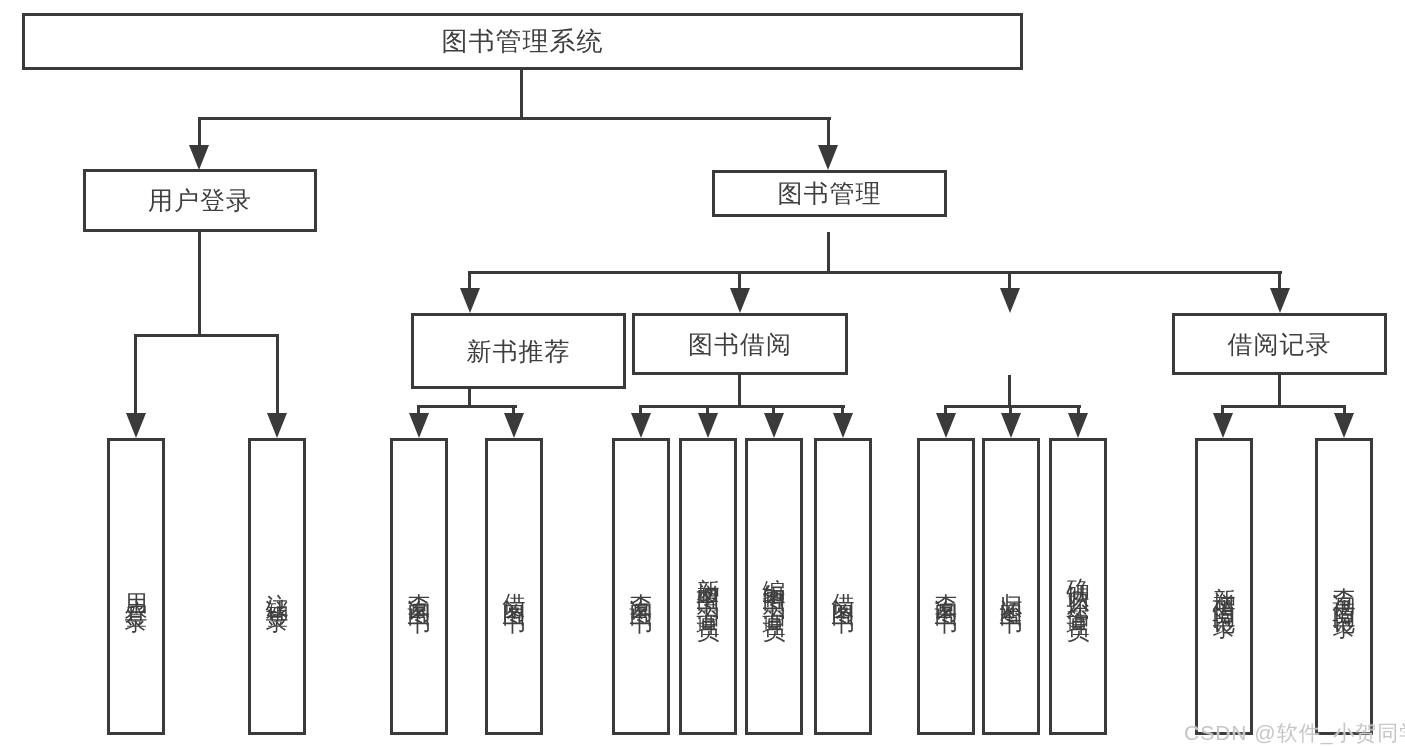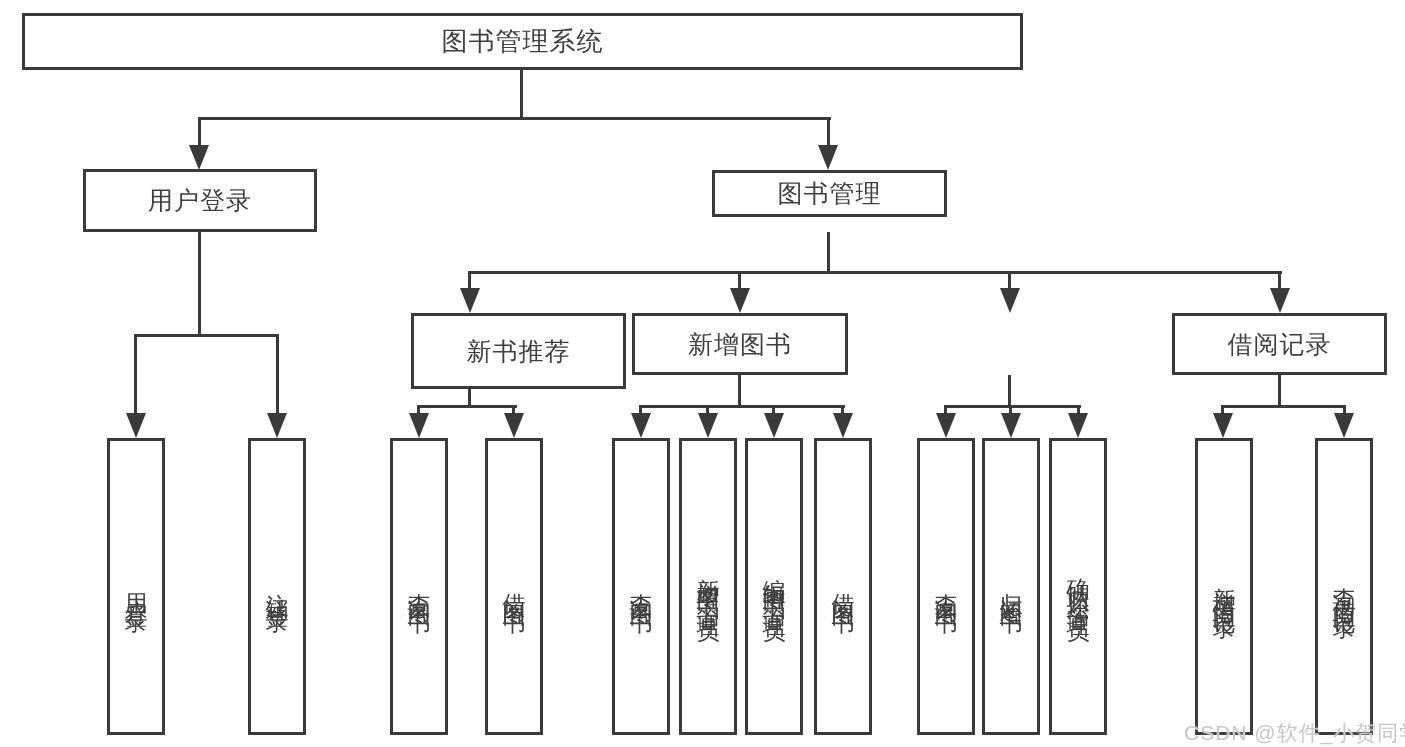--- a/index.html
+++ b/index.html
@@ -120,21 +120,21 @@
 
   <div class="node hnode" style="left:712px;top:170px;width:235px;height:47px;">
     <span>图书管理</span>
   </div>
 
   <div class="node hnode" style="left:363px;top:313px;width:215px;height:76px;margin-left:48px;">
     <span>新书推荐</span>
   </div>
 
   <div class="node hnode" style="left:632px;top:313px;width:216px;height:62px;">
-    <span>新增图书</span>
+    <span>图书借阅</span>
   </div>
 
 
   <div class="node hnode" style="left:1172px;top:313px;width:215px;height:62px;">
     <span>借阅记录</span>
   </div>
 
   <div class="node vnode" style="left:107px;top:438px;width:58px;height:297px;">
     <span class="vtext">用户登录</span>
   </div>

